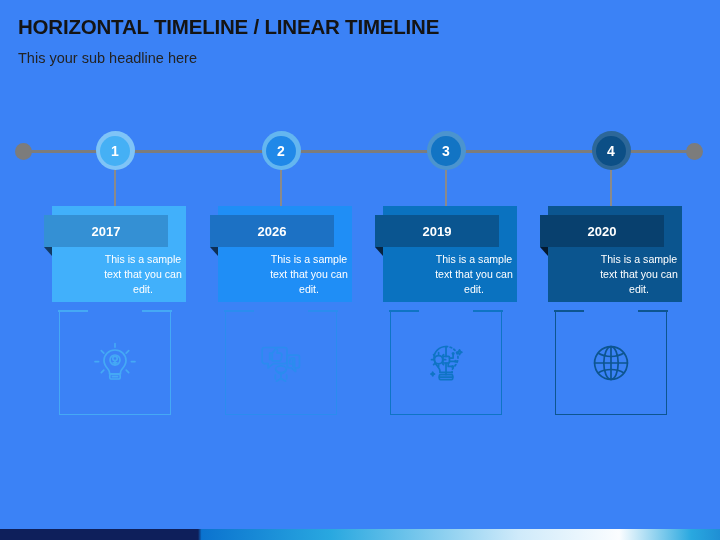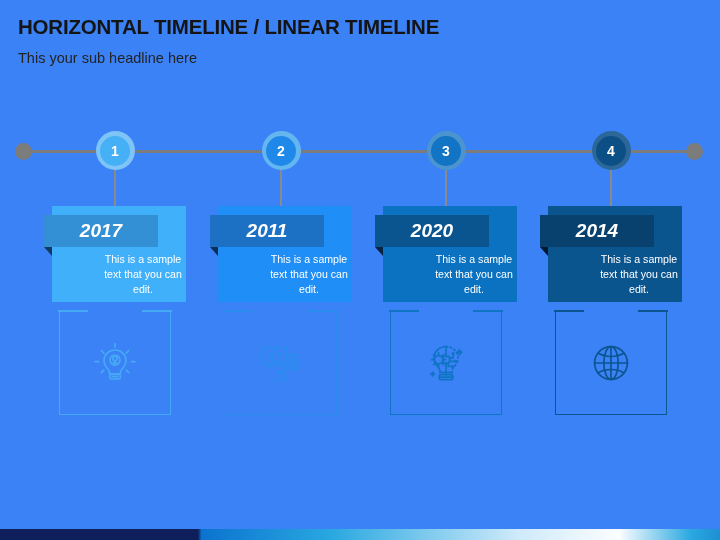--- a/index.html
+++ b/index.html
@@ -56,25 +56,24 @@
   .card {
     position:absolute; top:206px;
     width:142px; height:96px;
   }
   .card-body {
     position:absolute; left:8px; top:0;
     width:134px; height:96px;
   }
   .ribbon {
     position:absolute; left:0; top:9px;
-    width:114px; height:32px;
-    display:flex; align-items:center; justify-content:center;
-    color:#ffffff; font-size:19px; font-weight:bold;
+    width:124px; height:32px;
+    display:flex; align-items:center; justify-content:center;
+    color:#ffffff; font-size:13px; font-weight:bold;
     z-index:3;
-    font-style:italic;
   }
   .ribbon-fold {
     position:absolute; left:0; top:41px;
     width:8px; height:9px; z-index:2;
   }
   .card-text {
     position:absolute; left:8px; top:46px;
     width:134px;
     text-align:center; color:#ffffff;
     font-size:10.6px; line-height:1.42;
@@ -139,37 +138,37 @@
         <div class="ribbon-fold" style="background: rgb(18, 58, 99); clip-path: polygon(0px 0px, 100% 0px, 100% 100%);"></div>
         <div class="ribbon" style="background: rgb(52, 144, 212);">
           <span>2017</span>
         </div>
         <div class="card-text">This is a sample text that you can edit.</div>
       </div>
       <div class="card" style="left: 210px;">
         <div class="card-body" style="background: rgb(31, 142, 246);"></div>
         <div class="ribbon-fold" style="background: rgb(13, 47, 85); clip-path: polygon(0px 0px, 100% 0px, 100% 100%);"></div>
         <div class="ribbon" style="background: rgb(28, 113, 196);">
-          <span>2011</span>
+          <span>2026</span>
         </div>
         <div class="card-text">This is a sample text that you can edit.</div>
       </div>
       <div class="card" style="left: 375px;">
         <div class="card-body" style="background: rgb(10, 114, 192);"></div>
         <div class="ribbon-fold" style="background: rgb(7, 35, 63); clip-path: polygon(0px 0px, 100% 0px, 100% 100%);"></div>
         <div class="ribbon" style="background: rgb(10, 85, 144);">
-          <span>2020</span>
+          <span>2019</span>
         </div>
         <div class="card-text">This is a sample text that you can edit.</div>
       </div>
       <div class="card" style="left: 540px;">
         <div class="card-body" style="background: rgb(11, 85, 143);"></div>
         <div class="ribbon-fold" style="background: rgb(4, 25, 46); clip-path: polygon(0px 0px, 100% 0px, 100% 100%);"></div>
         <div class="ribbon" style="background: rgb(8, 64, 110);">
-          <span>2014</span>
+          <span>2020</span>
         </div>
         <div class="card-text">This is a sample text that you can edit.</div>
       </div>
     </div>
   <div id="frames">
       <div class="iconframe" style="left: 59px;">
         <div class="fr" style="border-width: 1.8px; border-style: solid; border-color: transparent rgb(69, 169, 245) rgb(69, 169, 245);">
           <div style="position: absolute; left: -1.8px; top: -1.8px; width: 30px; height: 1.8px; background: rgb(69, 169, 245);"></div>
           <div style="position: absolute; right: -1.8px; top: -1.8px; width: 30px; height: 1.8px; background: rgb(69, 169, 245);"></div>
         </div>

